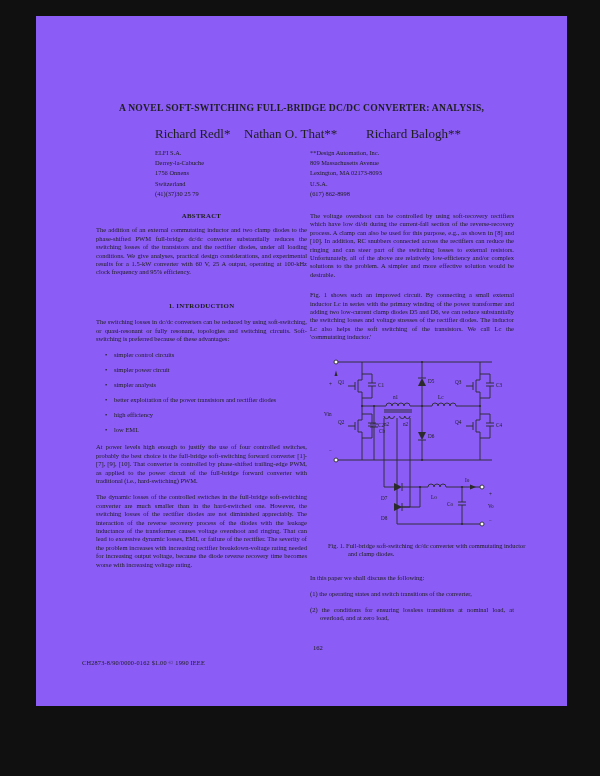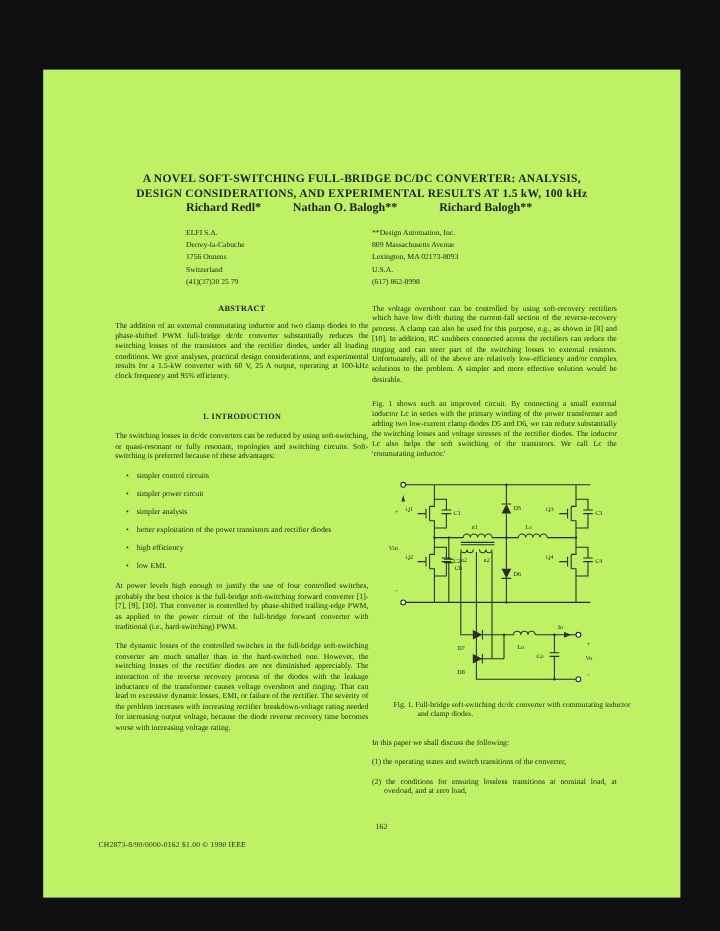--- a/index.html
+++ b/index.html
@@ -1,22 +1,22 @@
 <!DOCTYPE html>
 <html><head>
 <meta charset="utf-8">
 <style>
   html,body{margin:0;padding:0;background:#101010;}
   .stage{position:relative;width:600px;height:776px;background:#101010;overflow:hidden;
          font-family:"Liberation Serif",serif;}
-  .sheet{position:absolute;left:36px;top:16px;width:531px;height:690px;background:#bef264;
-         color:#1e1e1e;filter:blur(0.22px);margin-top:42px;}
+  .sheet{position:absolute;left:36px;top:16px;width:531px;height:690px;background:#8b5cf6;
+         color:#1e1e1e;filter:blur(0.22px);}
   .t-line{position:absolute;left:0;width:531px;text-align:center;font-weight:bold;
           font-size:9.6px;letter-spacing:0.25px;}
-  .author{position:absolute;font-size:10px;font-weight:bold;white-space:nowrap;}
+  .author{position:absolute;font-size:13px;font-weight:normal;white-space:nowrap;}
   .addr{position:absolute;font-size:6.4px;line-height:10.2px;white-space:nowrap;}
   .col{position:absolute;font-size:6.5px;line-height:8.4px;text-align:justify;}
   .col p{margin:0;}
   .head{font-weight:bold;text-align:center;font-size:6.8px;letter-spacing:0.3px;}
   ul.blt{list-style:none;margin:8px 0 0 6px;padding:0 0 0 12px;}
   ul.blt li{margin-bottom:6.5px;position:relative;text-align:left;}
   ul.blt li::before{content:"\2022";position:absolute;left:-9px;top:0;}
   .cap{position:absolute;font-size:6.4px;line-height:8.2px;text-indent:-20px;padding-left:20px;
        text-align:left;}
   .hang{ text-indent:-10px;padding-left:10px;}
@@ -29,24 +29,23 @@
   svg.fig .term{fill:#fbfbf8;stroke:#2b2b2b;stroke-width:0.9;}
   svg.fig text{font:5.2px "Liberation Serif",serif;fill:#222;}
 </style>
 </head>
 <body>
 
 <div class="stage">
   <div class="sheet">
 
     <div class="t-line" style="top:86px">A NOVEL SOFT-SWITCHING FULL-BRIDGE DC/DC CONVERTER:  ANALYSIS,</div>
-    <div class="t-line" style="top:98px">DESIGN CONSIDERATIONS, AND EXPERIMENTAL RESULTS AT 1.5 kW, 100 kHz</div>
 
     <span class="author" style="left:119px;top:110px">Richard Redl*</span>
-    <span class="author" style="left:208px;top:110px">Nathan O. Balogh**</span>
+    <span class="author" style="left:208px;top:110px">Nathan O. That**</span>
     <span class="author" style="left:330px;top:110px">Richard Balogh**</span>
 
     <div class="addr" style="left:119px;top:132px">
       <div>ELFI S.A.</div>
       <div>Derrey-la-Cabuche</div>
       <div>1756 Onnens</div>
       <div>Switzerland</div>
       <div>(41)(37)30 25 79</div>
     </div>
 

